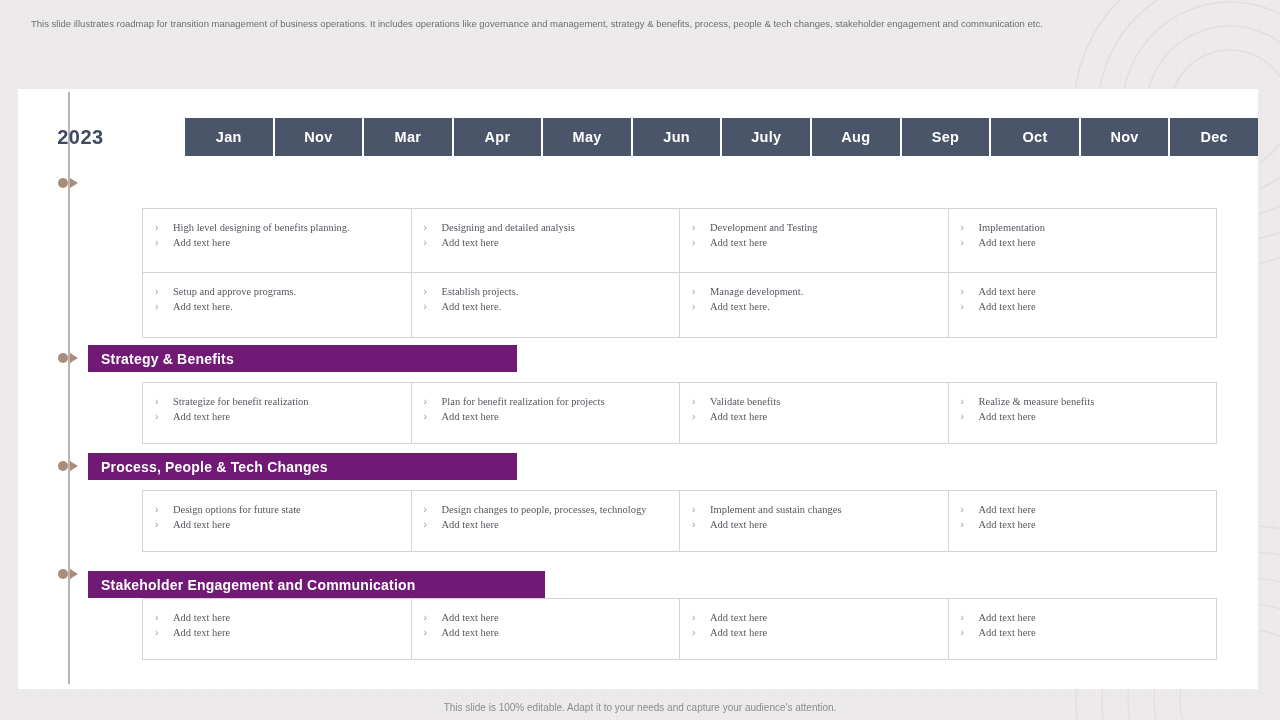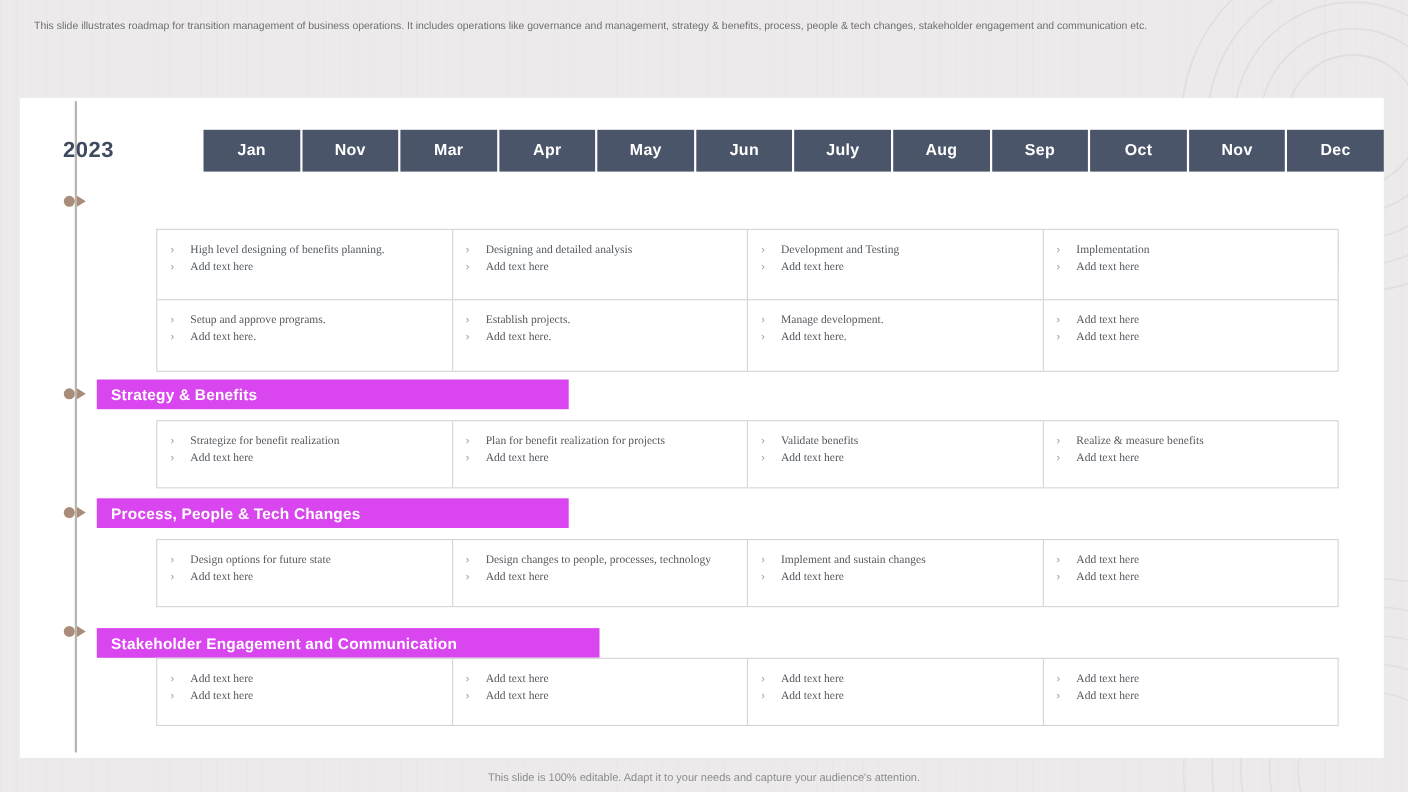--- a/index.html
+++ b/index.html
@@ -194,21 +194,21 @@
     border-left: 8px solid #a98c79;
     border-top: 5px solid transparent;
     border-bottom: 5px solid transparent;
   }
 
   
   .section-bar {
     position: absolute;
     left: 88px;
     height: 27px;
-    background: #d946ef;
+    background: #701a75;
     color: #ffffff;
     font-size: 14px;
     font-weight: bold;
     display: flex;
     align-items: center;
     padding-left: 13px;
     letter-spacing: 0.2px;
     z-index: 5;
   }
 

